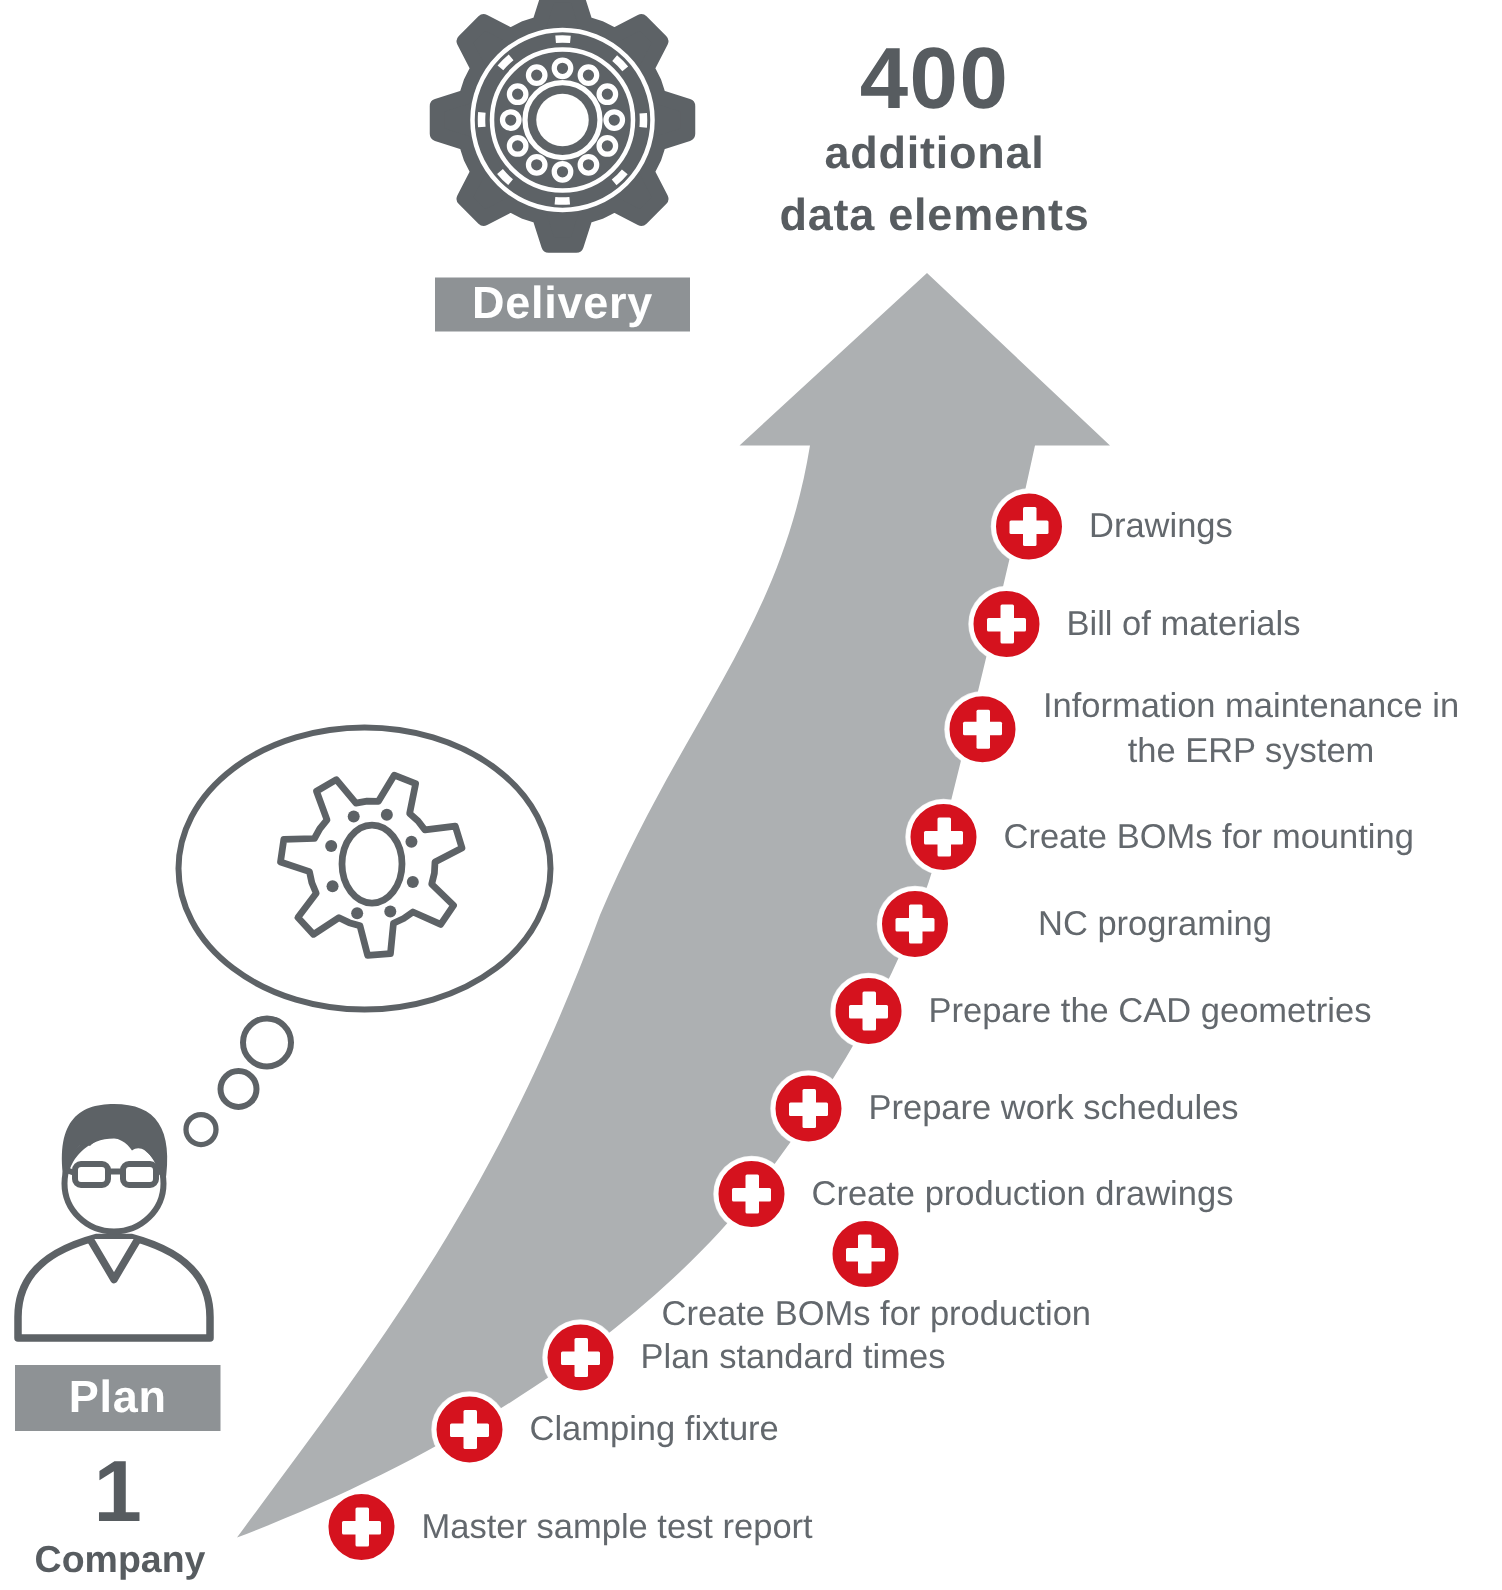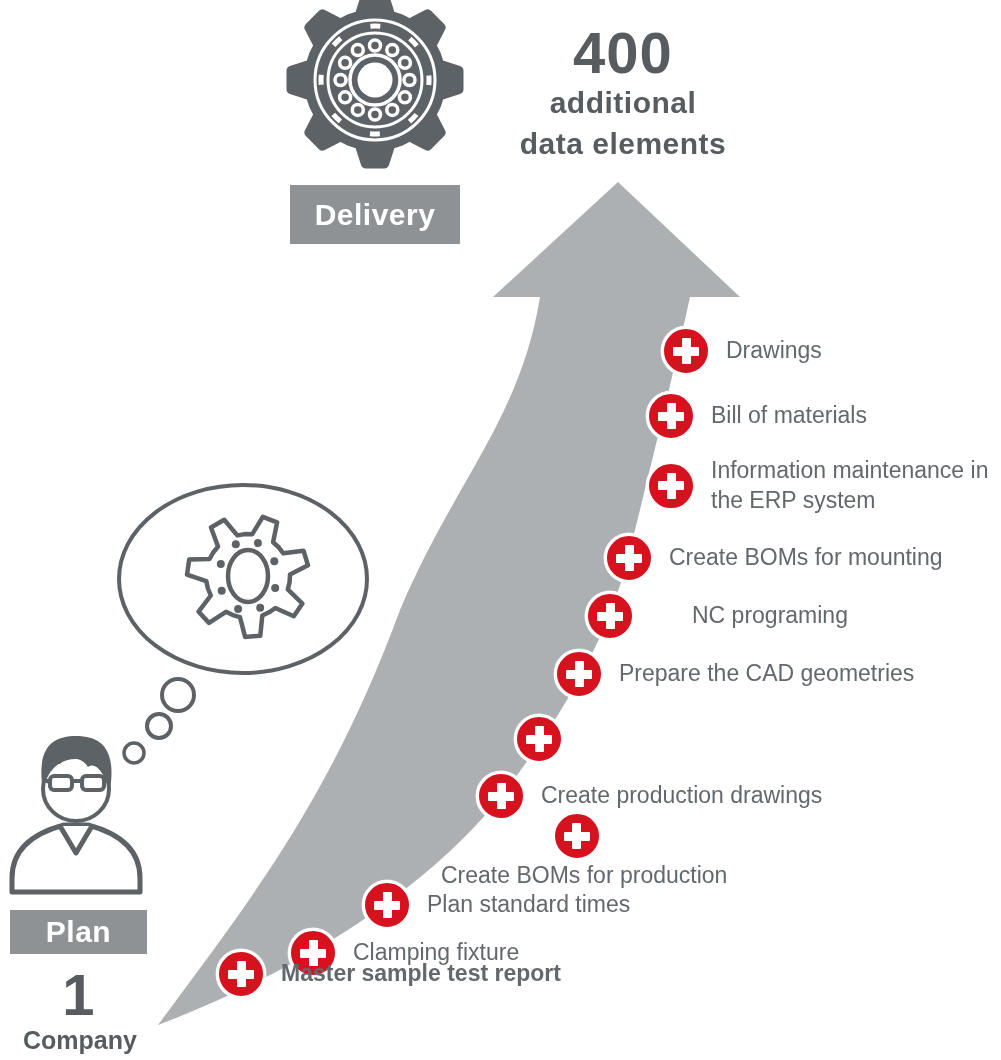--- a/index.html
+++ b/index.html
@@ -8,21 +8,21 @@
     font-family:"Liberation Sans",sans-serif;
   }
   svg{position:absolute;left:0;top:0;}
   .title-block{position:absolute;left:453px;top:24px;width:340px;text-align:center;color:#575c60;}
   .title-value{font-size:58px;font-weight:bold;line-height:58px;letter-spacing:1px;}
   .title-line{font-size:30px;font-weight:bold;line-height:41px;letter-spacing:0.5px;}
   .gray-tag{
     position:absolute;background:#8e9295;color:#ffffff;font-weight:bold;
     display:flex;align-items:center;justify-content:center;font-size:30px;letter-spacing:0.5px;
   }
-  #delivery-tag{left:290px;top:185px;width:170px;height:59px;}
+  #delivery-tag{left:290px;top:185px;width:170px;height:36px;}
   #idea-tag{left:10px;top:910px;width:137px;height:44px;}
   .start-count{position:absolute;left:10px;top:966px;width:137px;text-align:center;
     font-size:58px;font-weight:bold;color:#575c60;line-height:58px;}
   .start-caption{position:absolute;left:0px;top:1026px;width:160px;text-align:center;
     font-size:25px;font-weight:bold;color:#575c60;}
   .milestone{position:absolute;display:flex;align-items:center;transform:translateY(-50%);}
   .plus-badge{
     position:relative;width:44px;height:44px;border-radius:50%;background:#d5121e;
     border:3px solid #ffffff;flex:0 0 auto;box-shadow:0 0 0 0.5px rgba(255,255,255,0.8);
   }
@@ -126,21 +126,21 @@
       </span>
       <span class="milestone-label">Drawings</span>
     </div>
       <div class="milestone" style="left: 646px; top: 416px;">
       <span class="plus-badge">
         <span class="bar-h"></span>
         <span class="bar-v"></span>
       </span>
       <span class="milestone-label">Bill of  materials</span>
     </div>
-      <div class="milestone" style="left: 646px; top: 486px;">
+      <div class="milestone" style="left: 630px; top: 486px; text-align: center;">
       <span class="plus-badge">
         <span class="bar-h"></span>
         <span class="bar-v"></span>
       </span>
       <span class="milestone-label wrap">Information maintenance in the ERP system</span>
     </div>
       <div class="milestone" style="left: 604px; top: 558px;">
       <span class="plus-badge">
         <span class="bar-h"></span>
         <span class="bar-v"></span>
@@ -159,20 +159,21 @@
         <span class="bar-h"></span>
         <span class="bar-v"></span>
       </span>
       <span class="milestone-label">Prepare the CAD geometries</span>
     </div>
       <div class="milestone" style="left: 514px; top: 739px;">
       <span class="plus-badge">
         <span class="bar-h"></span>
         <span class="bar-v"></span>
       </span>
+      <span class="milestone-label">Prepare work schedules</span>
     </div>
       <div class="milestone" style="left: 476px; top: 796px;">
       <span class="plus-badge">
         <span class="bar-h"></span>
         <span class="bar-v"></span>
       </span>
       <span class="milestone-label">Create production drawings</span>
     </div>
       <div class="milestone" style="left: 426px; top: 851px; flex-direction: column;">
       <span class="plus-badge">
@@ -188,21 +189,21 @@
       </span>
       <span class="milestone-label">Plan standard times</span>
     </div>
       <div class="milestone" style="left: 288px; top: 953px;">
       <span class="plus-badge">
         <span class="bar-h"></span>
         <span class="bar-v"></span>
       </span>
       <span class="milestone-label">Clamping fixture</span>
     </div>
-      <div class="milestone" style="left: 216px; top: 974px; font-weight: bold;">
+      <div class="milestone" style="left: 216px; top: 1018px;">
       <span class="plus-badge">
         <span class="bar-h"></span>
         <span class="bar-v"></span>
       </span>
       <span class="milestone-label">Master sample test report</span>
     </div>
     </div>
 
 </div>
 

